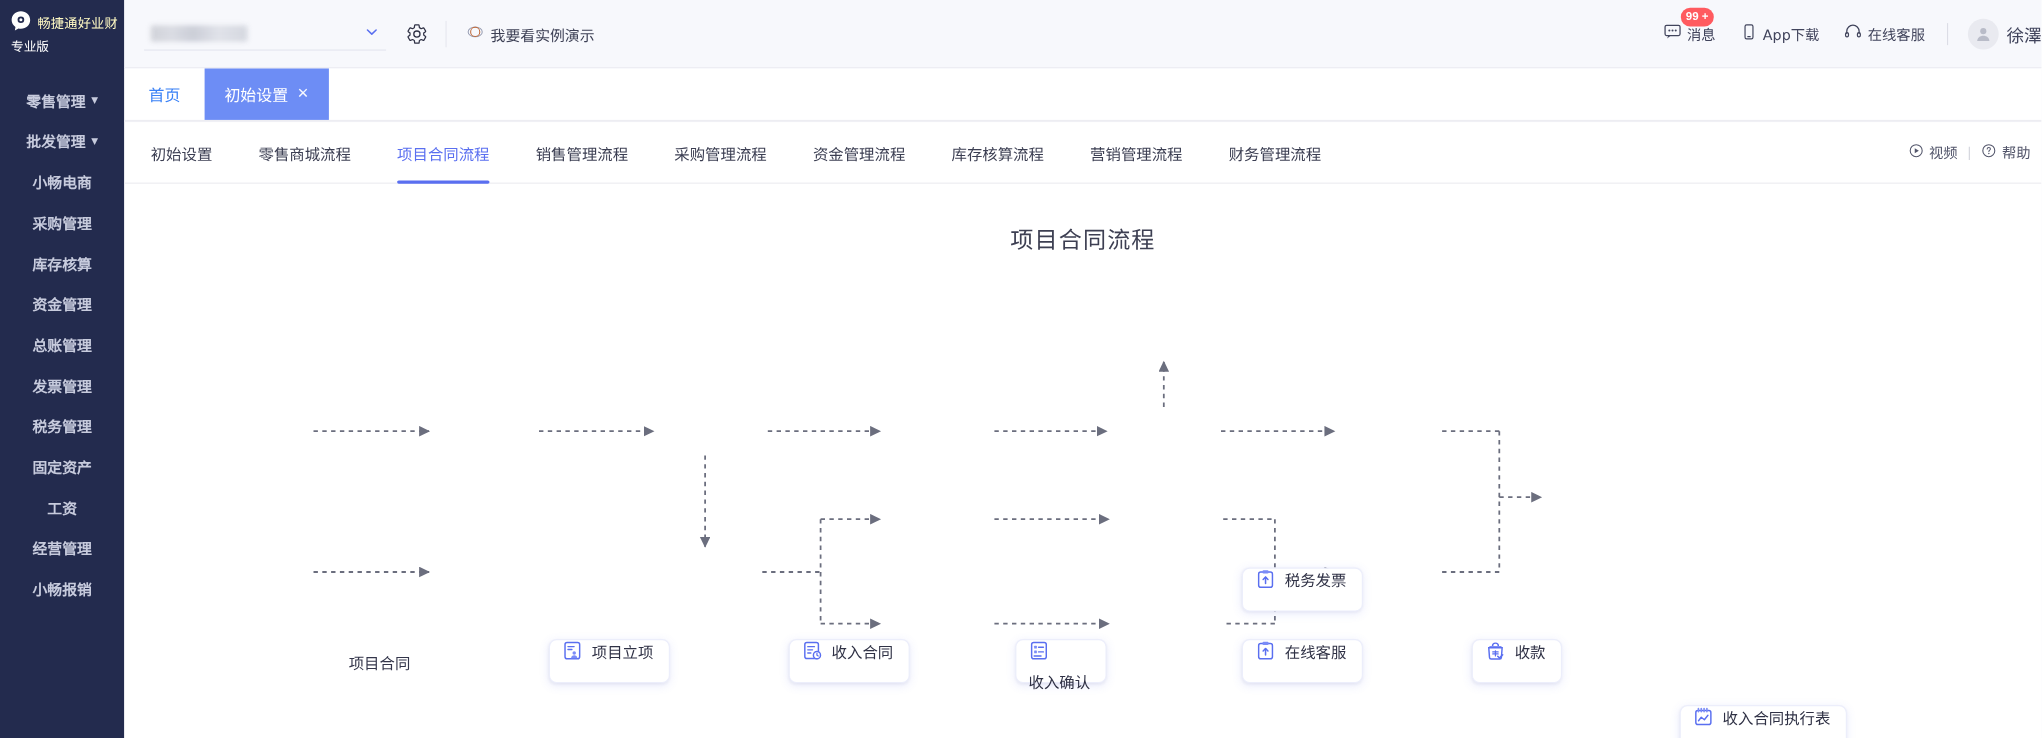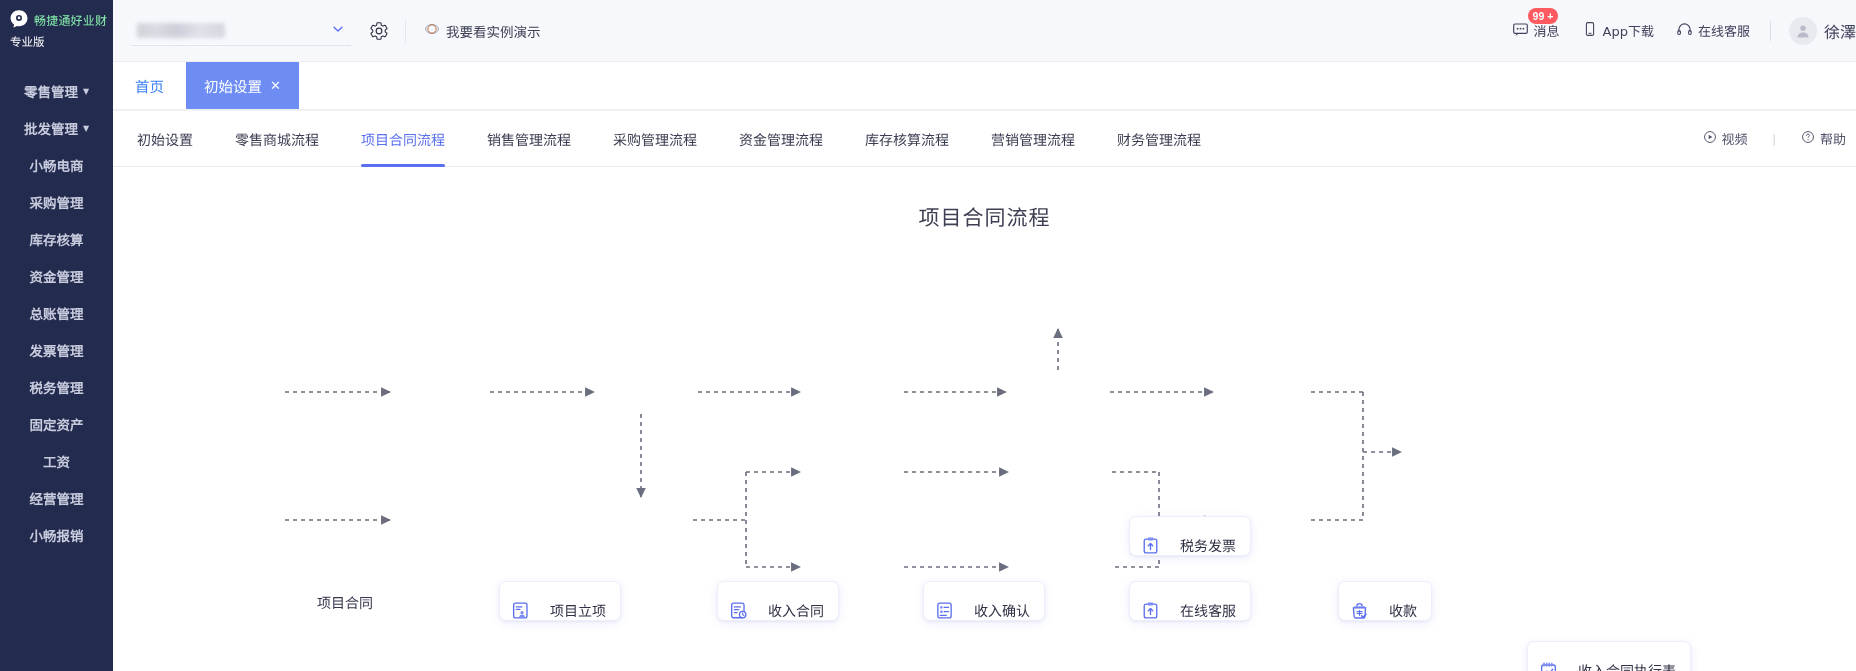--- a/index.html
+++ b/index.html
@@ -18,21 +18,21 @@
   }
   .logo-wrap {
     height: 62px; padding: 8px 0 0 8px; position: relative;
   }
   .logo-row { display: flex; align-items: center; gap: 4px; }
   .logo-mark {
     width: 22px; height: 22px; flex: 0 0 22px; position: relative;
   }
   .logo-mark svg { display: block; }
   .logo-text {
-    color: #86efac; font-size: 12px; letter-spacing: .2px; white-space: nowrap;
+    color: #fef9c3; font-size: 12px; letter-spacing: .2px; white-space: nowrap;
     font-family: "DejaVu Sans", "Liberation Sans", sans-serif;
   }
   .logo-sub {
     color: #ffffff; font-size: 11.5px; margin-top: 3px; margin-left: 2px;
     font-family: "DejaVu Sans", "Liberation Sans", sans-serif;
   }
   .nav { margin-top: 10px; font-weight: bold; }
   .nav-item {
     height: 37px; display: flex; align-items: center; justify-content: center;
     color: #c7cbdd; font-size: 13.5px; cursor: pointer; gap: 5px;
@@ -119,21 +119,21 @@
     font-size: 14px; color: #3b3e52; margin-right: 42px; cursor: pointer;
     position: relative; height: 56px; display:flex; align-items:center;
     font-family: "DejaVu Sans", "Liberation Sans", sans-serif;
   }
   .subtab.active { color: #5a6ff0; }
   .subtab.active:after {
     content: ""; position: absolute; left: 0; right: 0; bottom: 0;
     height: 2.5px; background: #5a6ff0; border-radius: 2px;
   }
   .subtabs-right {
-    margin-left: auto; display: flex; align-items: center; gap: 16px;
+    margin-left: auto; display: flex; align-items: center; gap: 0;
     padding-right: 10px; font-size: 13px; color: #53566b;
   }
   .sr-item { display: flex; align-items: center; gap: 5px; cursor: pointer;
     font-family: "DejaVu Sans", "Liberation Sans", sans-serif; }
   .sr-sep { margin: 0 9px; color: #d5d6de; }
 
   .page-title {
     text-align: center; font-size: 21px; color: #3d3f52; margin-top: 34px;
     letter-spacing: 1px; font-family: "DejaVu Sans", "Liberation Sans", sans-serif;
   }
@@ -141,21 +141,21 @@
   
   .canvas { position: relative; width: 100%; height: 420px; margin-top: 6px; }
   .svg-layer { position: absolute; left: 0; top: 0; width: 100%; height: 100%; }
 
   .rowlabel {
     position: absolute; font-size: 14px; color: #33354a; white-space: nowrap;
     font-family: "DejaVu Sans", "Liberation Sans", sans-serif;
   }
   .node {
     position: absolute; height: 40px; background: #fff; border: 1px solid #eceefb;
-    border-radius: 7px; display: flex; align-items: flex-end; gap: 20px;
+    border-radius: 7px; display: flex; align-items: flex-start; gap: 8px;
     padding: 0 14px 0 11px; cursor: pointer; white-space: nowrap;
     box-shadow: 0 2px 9px rgba(90,111,240,0.13), 0 1px 2px rgba(60,60,90,.05);
   }
   .node .ico { width: 19px; height: 19px; flex: 0 0 19px; display:block; }
   .node .lbl {
     font-size: 14px; color: #2f3145;
     font-family: "DejaVu Sans", "Liberation Sans", sans-serif;
   }
 </style>
 </head>
@@ -439,21 +439,21 @@
               <line x1="5.6" y1="6.2" x2="12" y2="6.2" stroke="#5a6ff0" stroke-width="1.3" stroke-linecap="round"></line>
               <line x1="5.6" y1="9.2" x2="10.2" y2="9.2" stroke="#5a6ff0" stroke-width="1.3" stroke-linecap="round"></line>
               <line x1="5.6" y1="12.2" x2="8.6" y2="12.2" stroke="#5a6ff0" stroke-width="1.3" stroke-linecap="round"></line>
               <circle cx="14.4" cy="14.3" r="3.4" fill="#fff" stroke="#5a6ff0" stroke-width="1.4"></circle>
               <path d="M14.4 12.6v1.8l1.2.7" fill="none" stroke="#5a6ff0" stroke-width="1.2" stroke-linecap="round"></path>
             </svg>
           </span>
           <span class="lbl">收入合同</span>
         </div>
 
-        <div class="node" style="left:810px; top:344px;">
+        <div class="node" style="left:810px; top:344px;flex-direction:column;">
           <span class="ico">
             <svg viewBox="0 0 20 20" width="19" height="19">
               <rect x="3" y="2.2" width="14" height="15.6" rx="2" fill="none" stroke="#5a6ff0" stroke-width="1.4"></rect>
               <rect x="5.4" y="5.4" width="2.6" height="2.6" rx=".5" fill="#7b8cf7"></rect>
               <line x1="9.6" y1="6.7" x2="14.3" y2="6.7" stroke="#5a6ff0" stroke-width="1.3" stroke-linecap="round"></line>
               <rect x="5.4" y="9.9" width="2.6" height="2.6" rx=".5" fill="#7b8cf7"></rect>
               <line x1="9.6" y1="11.2" x2="14.3" y2="11.2" stroke="#5a6ff0" stroke-width="1.3" stroke-linecap="round"></line>
               <line x1="5.4" y1="15.1" x2="12" y2="15.1" stroke="#5a6ff0" stroke-width="1.3" stroke-linecap="round"></line>
             </svg>
           </span>

